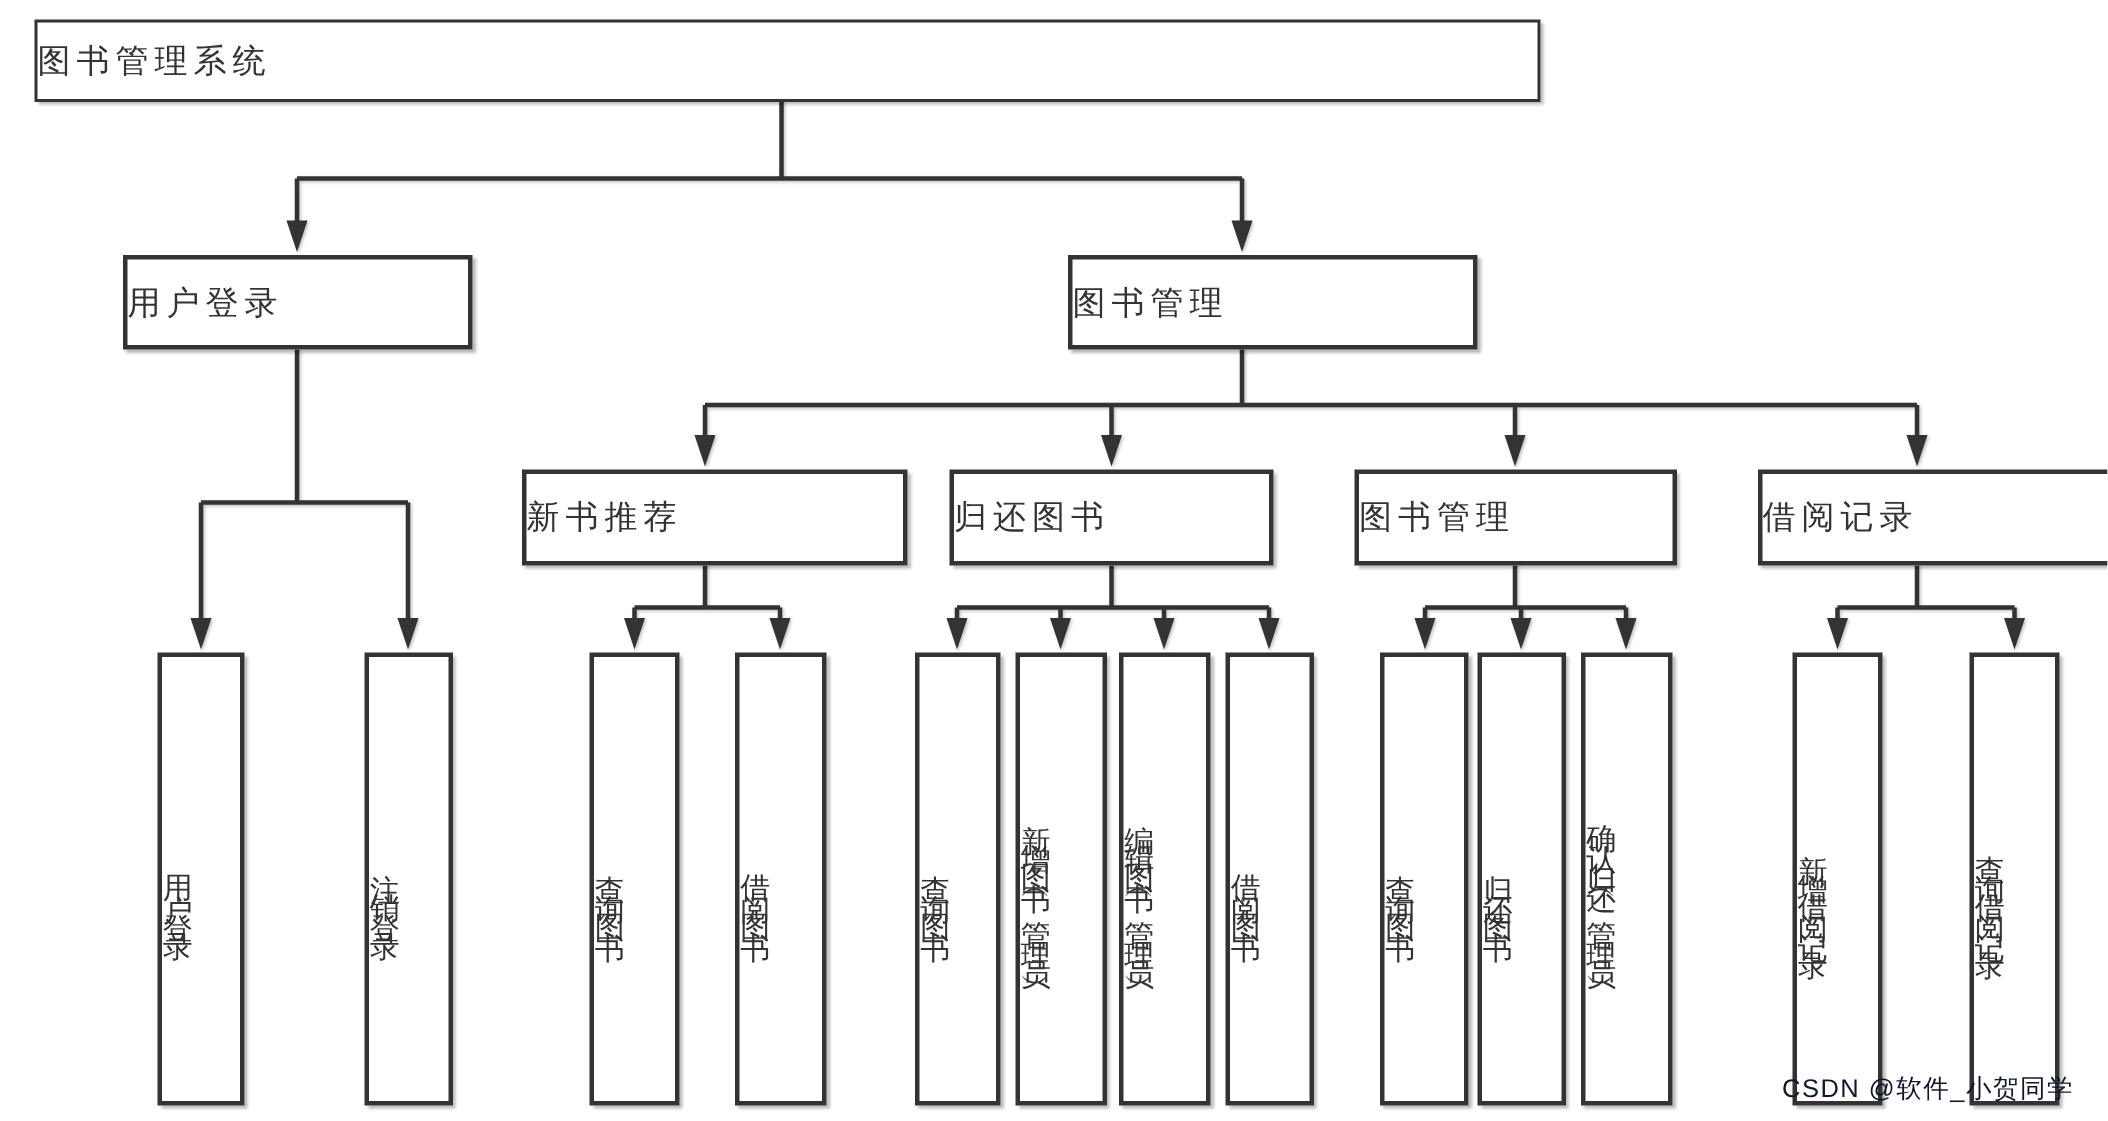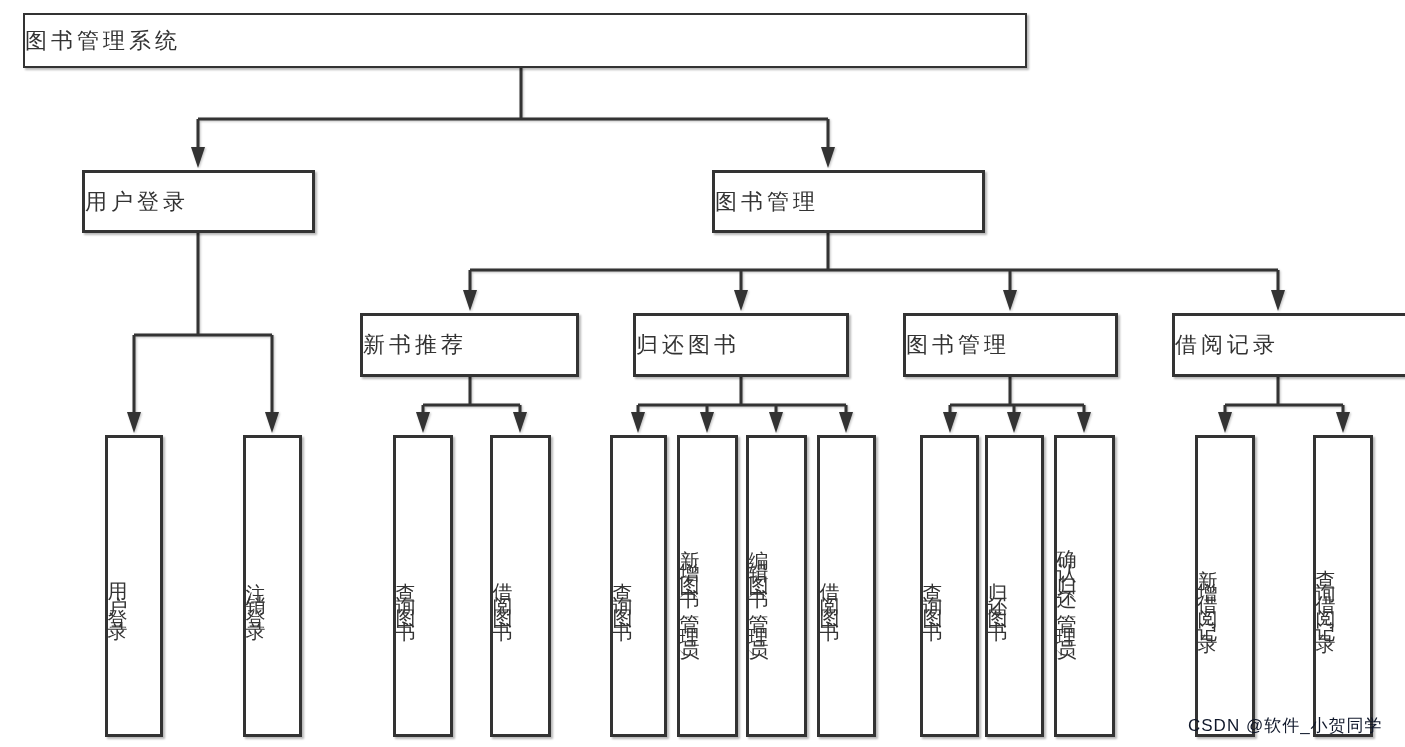--- a/index.html
+++ b/index.html
@@ -67,21 +67,21 @@
     <span class="hlabel">图书管理系统</span>
   </div>
 
   <div class="box h2" style="left:82px;top:170px;width:233px;height:63px;">
     <span class="hlabel">用户登录</span>
   </div>
   <div class="box h2" style="left:712px;top:170px;width:273px;height:63px;font-family:Liberation Serif, serif;">
     <span class="hlabel">图书管理</span>
   </div>
 
-  <div class="box h3" style="left:360px;top:313px;width:219px;height:64px;">
+  <div class="box h3" style="left:348px;top:313px;width:257px;height:64px;">
     <span class="hlabel">新书推荐</span>
   </div>
   <div class="box h3" style="left:633px;top:313px;width:216px;height:64px;">
     <span class="hlabel">归还图书</span>
   </div>
   <div class="box h3" style="left:903px;top:313px;width:215px;height:64px;">
     <span class="hlabel">图书管理</span>
   </div>
   <div class="box h3" style="left:1172px;top:313px;width:255px;height:64px;">
     <span class="hlabel">借阅记录</span>

